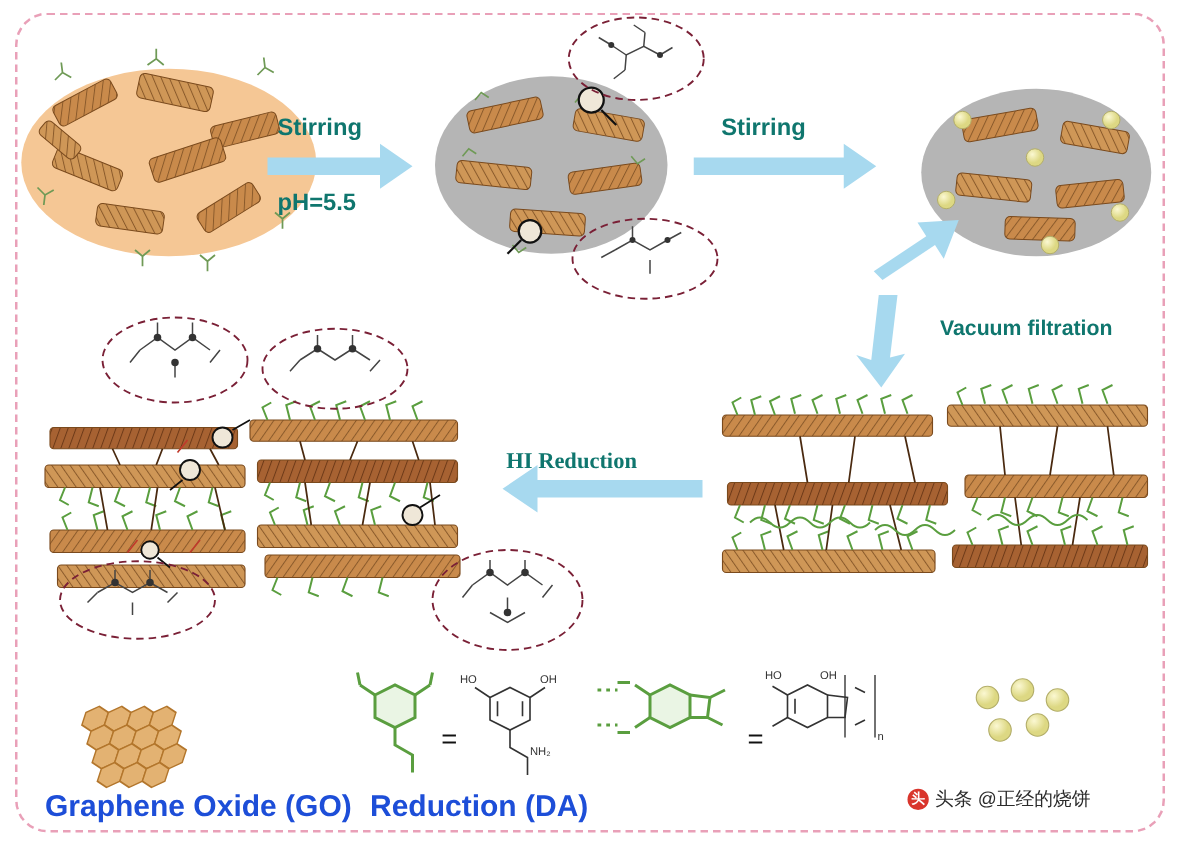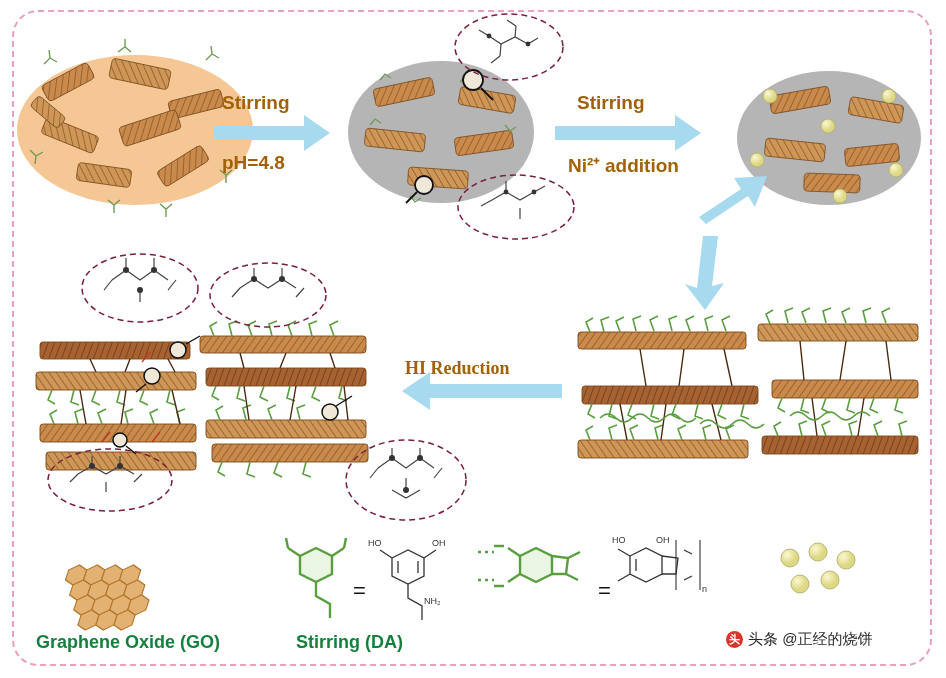--- a/index.html
+++ b/index.html
@@ -23,35 +23,35 @@
     top: 10px;
     width: 920px;
     height: 656px;
     border: 2px dashed #e9a0b8;
     border-radius: 26px;
     box-sizing: border-box;
   }
   .label {
     position: absolute;
     font-weight: bold;
-    color: #a16207;
+    color: #0f766e;
     white-space: nowrap;
   }
   .stirring1 { left: 222px; top: 92px; font-size: 19px; }
   .ph        { left: 222px; top: 152px; font-size: 19px; }
   .stirring2 { left: 577px; top: 92px; font-size: 19px; }
   .ni        { left: 568px; top: 152px; font-size: 19px; }
   .vacuum    { left: 752px; top: 253px; font-size: 17px; }
   .hired     { left: 405px; top: 358px; font-size: 18px; font-family: Liberation Serif, serif; }
 
   .legend-label {
     position: absolute;
-    font-size: 18px;
+    font-size: 24px;
     font-weight: bold;
-    color: #15803d;
+    color: #1d4ed8;
     white-space: nowrap;
   }
   .lg-go  { left: 36px;  top: 632px; }
   .lg-da  { left: 296px; top: 632px; }
   .lg-pda { left: 500px; top: 632px; }
 
   .watermark {
     position: absolute;
     left: 726px;
     top: 630px;
@@ -447,29 +447,29 @@
     <g>
       <circle cx="790" cy="558" r="9" fill="url(#ni-grad)" stroke="#b3ae6a" stroke-width="0.9"></circle>
       <circle cx="818" cy="552" r="9" fill="url(#ni-grad)" stroke="#b3ae6a" stroke-width="0.9"></circle>
       <circle cx="846" cy="560" r="9" fill="url(#ni-grad)" stroke="#b3ae6a" stroke-width="0.9"></circle>
       <circle cx="800" cy="584" r="9" fill="url(#ni-grad)" stroke="#b3ae6a" stroke-width="0.9"></circle>
       <circle cx="830" cy="580" r="9" fill="url(#ni-grad)" stroke="#b3ae6a" stroke-width="0.9"></circle>
     </g>
   </svg>
 
   <div class="label stirring1">Stirring</div>
-  <div class="label ph">pH=4.8</div>
+  <div class="label ph">pH=5.5</div>
   <div class="label stirring2">Stirring</div>
-  <div class="label ni">Ni²⁺ addition</div>
+  <div class="label vacuum">Vacuum filtration</div>
   <div class="label hired">HI Reduction</div>
 
   <div class="eq-sign eq1">=</div>
   <div class="eq-sign eq2">=</div>
 
   <div class="legend-label lg-go">Graphene Oxide (GO)</div>
-  <div class="legend-label lg-da">Stirring (DA)</div>
+  <div class="legend-label lg-da">Reduction (DA)</div>
 
   <div class="watermark">
     <span class="wm-logo">头</span>
     <span>头条 @正经的烧饼</span>
   </div>
 
 </div>
 
 </body></html>

